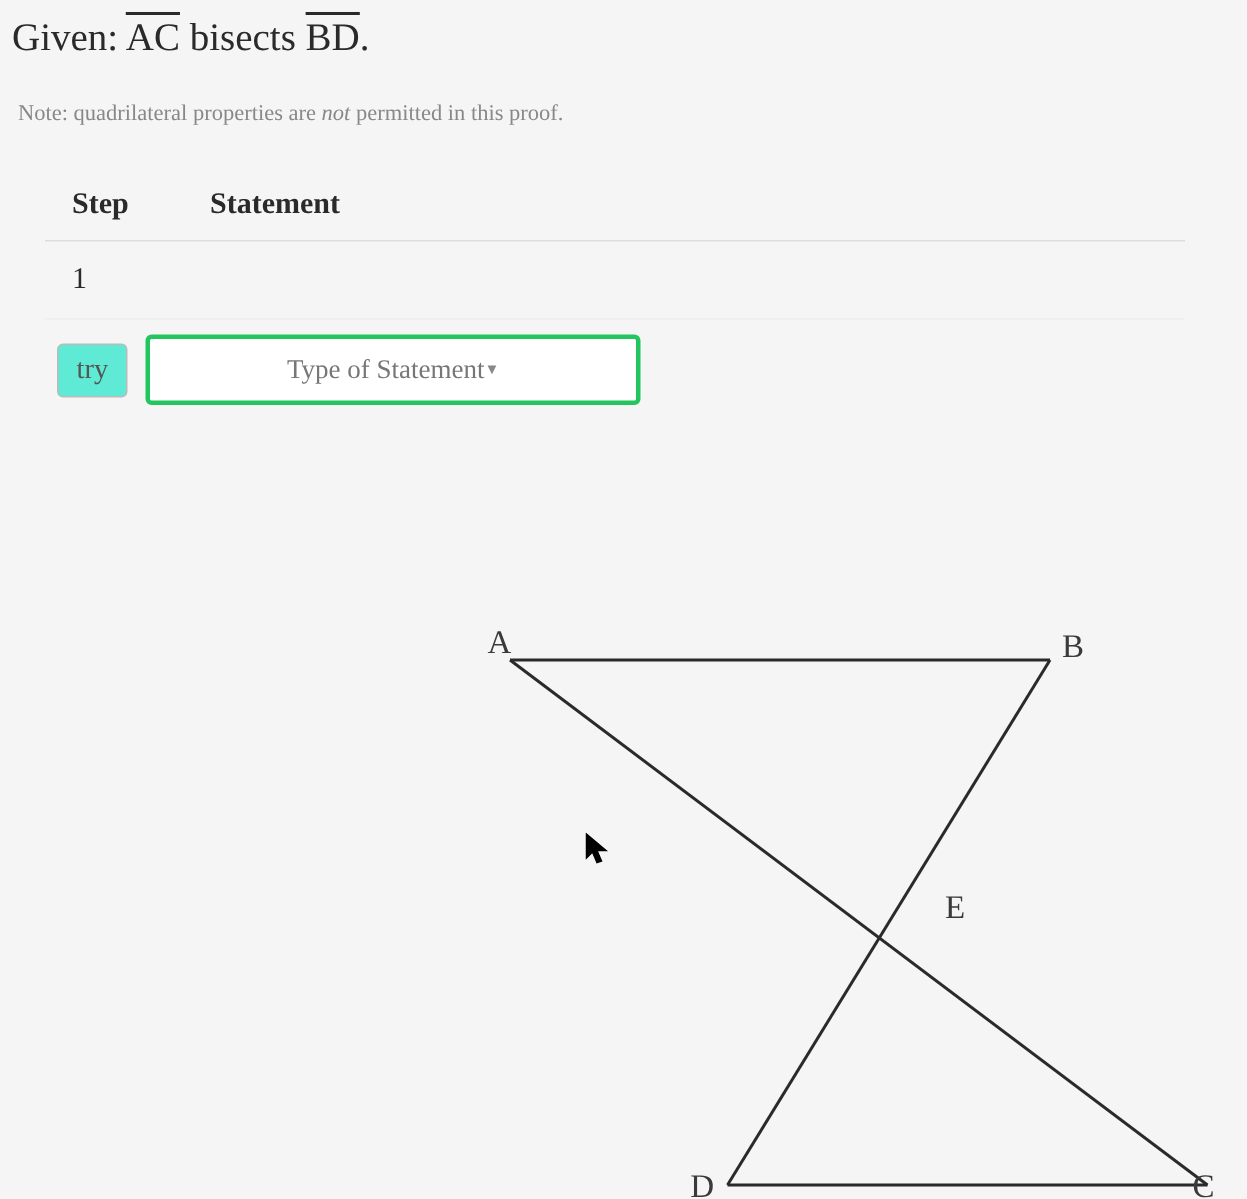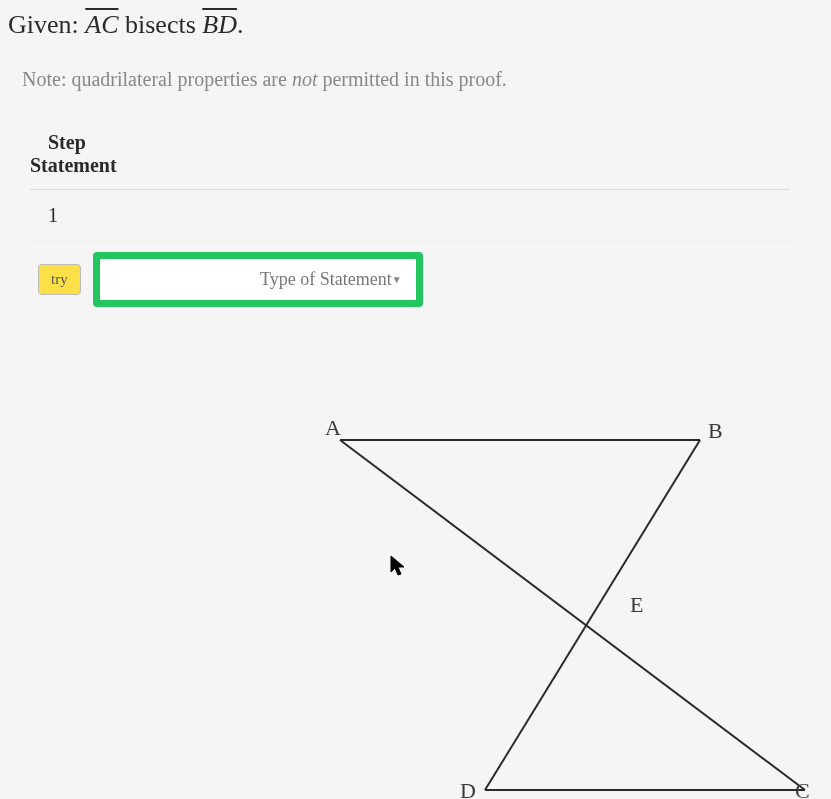--- a/index.html
+++ b/index.html
@@ -16,42 +16,40 @@
       color: #2a2a2a;
       position: relative;
     }
     .prove-line {
       font-size: 26px;
       padding-left: 8px;
       margin-bottom: 28px;
     }
     .overline {
       text-decoration: overline;
-      font-style: italic;
     }
     .note-line {
-      font-size: 20px;
+      font-size: 15px;
       color: #888;
-      padding-left: 22px;
+      padding-left: 12px;
       margin-bottom: 28px;
     }
     .note-line .not {
       font-style: italic;
     }
     .proof-table {
       margin-left: 30px;
       width: 760px;
     }
     .proof-header {
       display: flex;
       border-bottom: 1px solid #ddd;
       padding: 12px 0;
       font-weight: bold;
       font-size: 20px;
-      flex-direction: column;
     }
     .proof-row {
       display: flex;
       border-bottom: 1px solid #eee;
       padding: 14px 0;
       align-items: center;
       font-size: 20px;
     }
     .proof-input-row {
       display: flex;
@@ -66,39 +64,39 @@
       width: 340px;
       text-align: left;
     }
     .col-reason {
       width: 260px;
       padding-left: 20px;
     }
     .try-button {
       border: 1px solid #bbb;
       border-radius: 4px;
-      background: #fde047;
+      background: #5eead4;
       padding: 6px 12px;
-      font-size: 15px;
+      font-size: 19px;
       font-family: inherit;
       color: #555;
       margin-left: 8px;
       margin-right: 12px;
     }
     .statement-dropdown {
-      border: 7px solid #22c55e;
+      border: 3px solid #22c55e;
       border-radius: 4px;
       background: #fff;
       padding: 10px 14px;
       font-size: 18px;
       font-family: inherit;
       color: #777;
       width: 330px;
       display: flex;
-      justify-content: flex-end;
+      justify-content: center;
       align-items: center;
     }
     .dropdown-caret {
       font-size: 10px;
       color: #888;
     }
     .figure-area {
       position: absolute;
       top: 400px;
       left: 300px;

